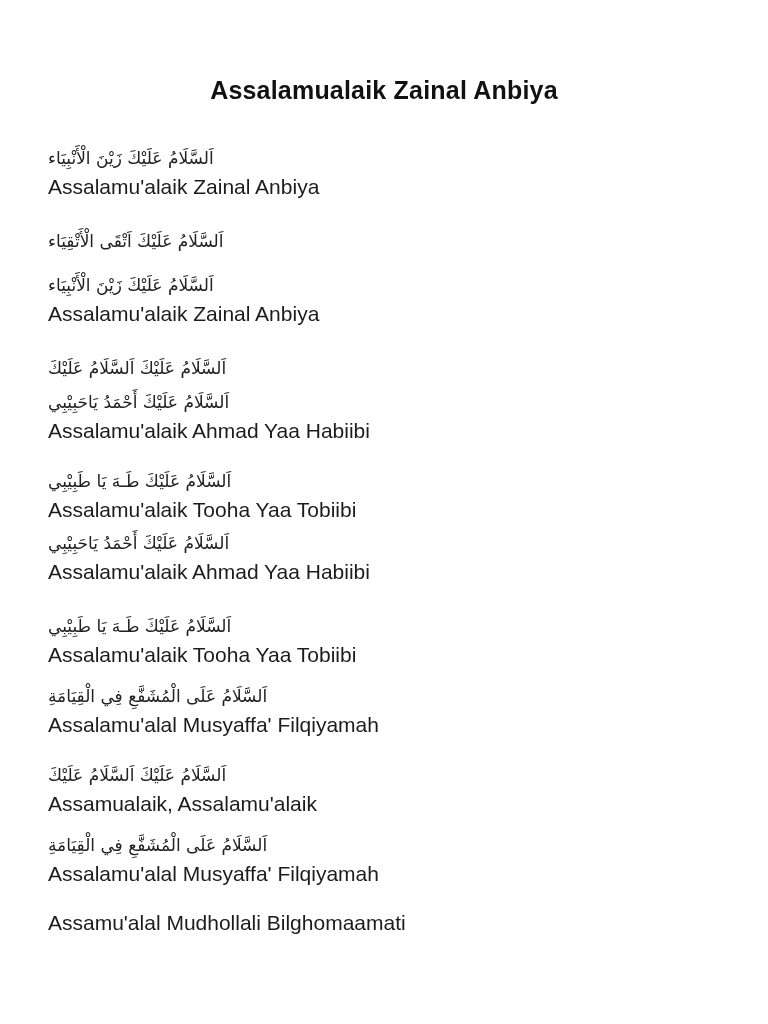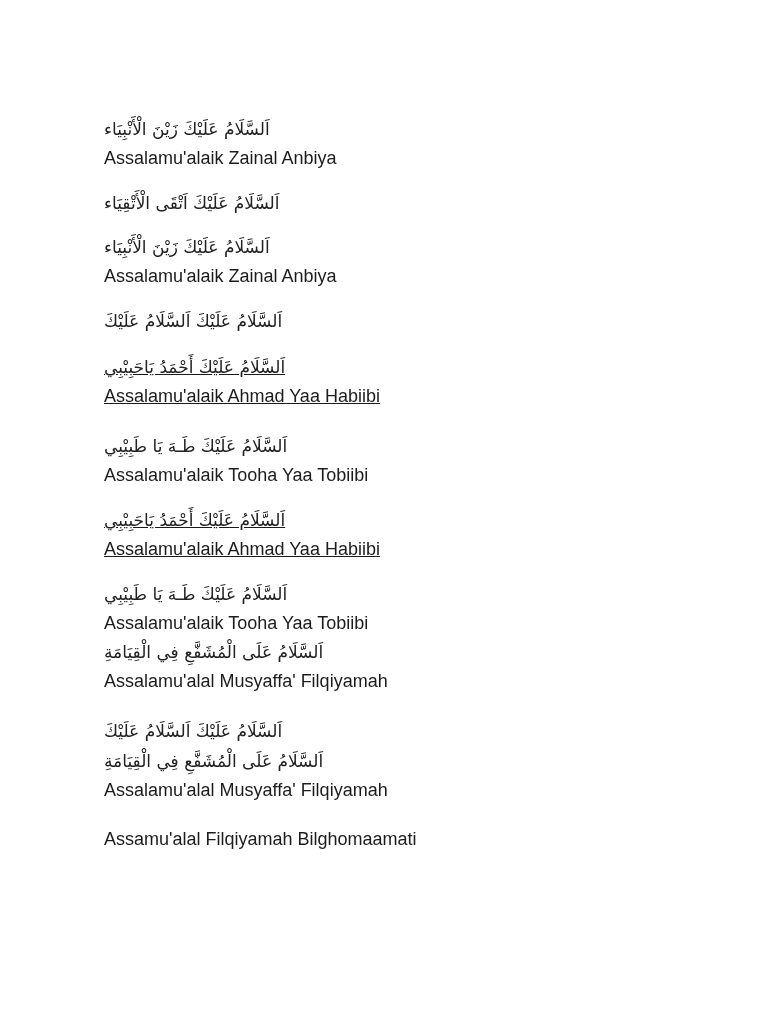--- a/index.html
+++ b/index.html
@@ -20,51 +20,52 @@
   }
   .doc-title {
     text-align: center;
     font-size: 25px;
     font-weight: bold;
     color: #111111;
     letter-spacing: 0.2px;
     margin: 0;
   }
   .verses {
-    padding-left: 104px;
+    padding-left: 48px;
     padding-right: 60px;
   }
   .pair .ar {
     direction: rtl;
     text-align: left;
     unicode-bidi: isolate;
     font-family: "DejaVu Sans", sans-serif;
     font-size: 17px;
     line-height: 30px;
     color: #222222;
     white-space: nowrap;
   }
   .pair .lat {
-    font-size: 18px;
+    font-size: 21px;
     line-height: 28px;
     color: #1c1c1c;
     white-space: nowrap;
   }
   
   .g38 { margin-top: 38px; }
-  .g25 { margin-top: 16px; }
+  .g25 { margin-top: 25px; }
   .g21 { margin-top: 21px; }
   .g14 { margin-top: 14px; }
-  .g8  { margin-top: 16px; text-decoration: underline; }
-  .g4  { margin-top: 0; }
+  .g8  { margin-top: 4px; }
+  .g4  { margin-top: 12px; }
 </style>
 </head>
 <body>
 
 <div class="page">
+  <h1 class="doc-title">Assalamualaik Zainal Anbiya</h1>
 
   <div class="verses">
     <div class="pair g38">
       <div class="ar">اَلسَّلَامُ عَلَيْكَ زَيْنَ الْأَنْبِيَاء</div>
       <div class="lat">Assalamu'alaik Zainal Anbiya</div>
     </div>
     <div class="pair g25">
       <div class="ar">اَلسَّلَامُ عَلَيْكَ اَتْقَى الْأَتْقِيَاء</div>
     </div>
     <div class="pair g14">
@@ -89,22 +90,23 @@
     <div class="pair g25">
       <div class="ar">اَلسَّلَامُ عَلَيْكَ طَـهَ يَا طَبِيْبِي</div>
       <div class="lat">Assalamu'alaik Tooha Yaa Tobiibi</div>
     </div>
     <div class="pair g4">
       <div class="ar">اَلسَّلَامُ عَلَى الْمُشَفَّعِ فِي الْقِيَامَةِ</div>
       <div class="lat">Assalamu'alal Musyaffa' Filqiyamah</div>
     </div>
     <div class="pair g21">
       <div class="ar">اَلسَّلَامُ عَلَيْكَ اَلسَّلَامُ عَلَيْكَ</div>
+      <div class="lat">Assamualaik, Assalamu'alaik</div>
     </div>
     <div class="pair g4">
       <div class="ar">اَلسَّلَامُ عَلَى الْمُشَفَّعِ فِي الْقِيَامَةِ</div>
       <div class="lat">Assalamu'alal Musyaffa' Filqiyamah</div>
     </div>
     <div class="pair g21">
-      <div class="lat">Assamu'alal Filqiyamah Bilghomaamati</div>
+      <div class="lat">Assamu'alal Mudhollali Bilghomaamati</div>
     </div>
   </div>
 </div>
 
 </body></html>

